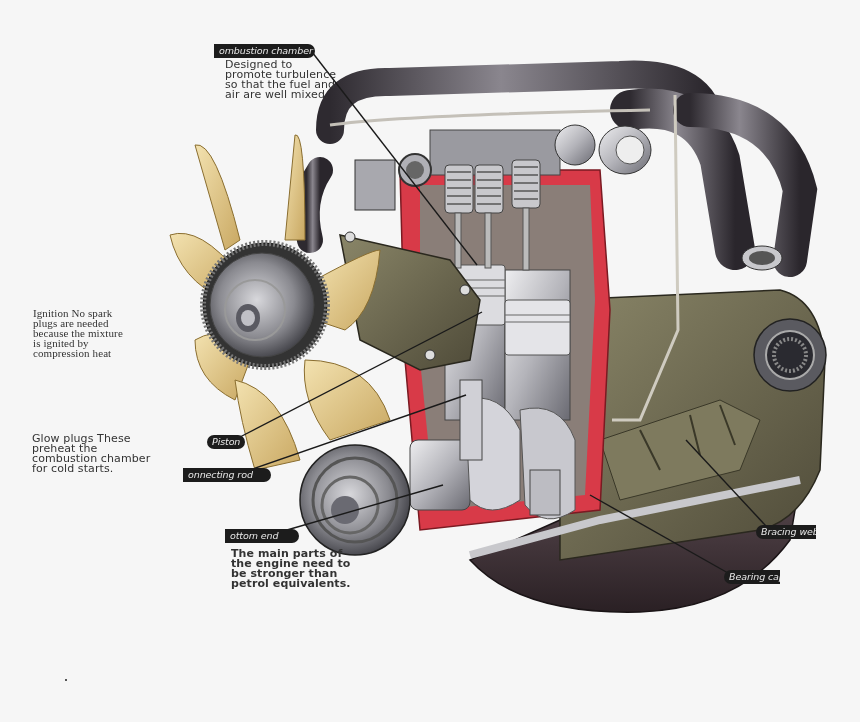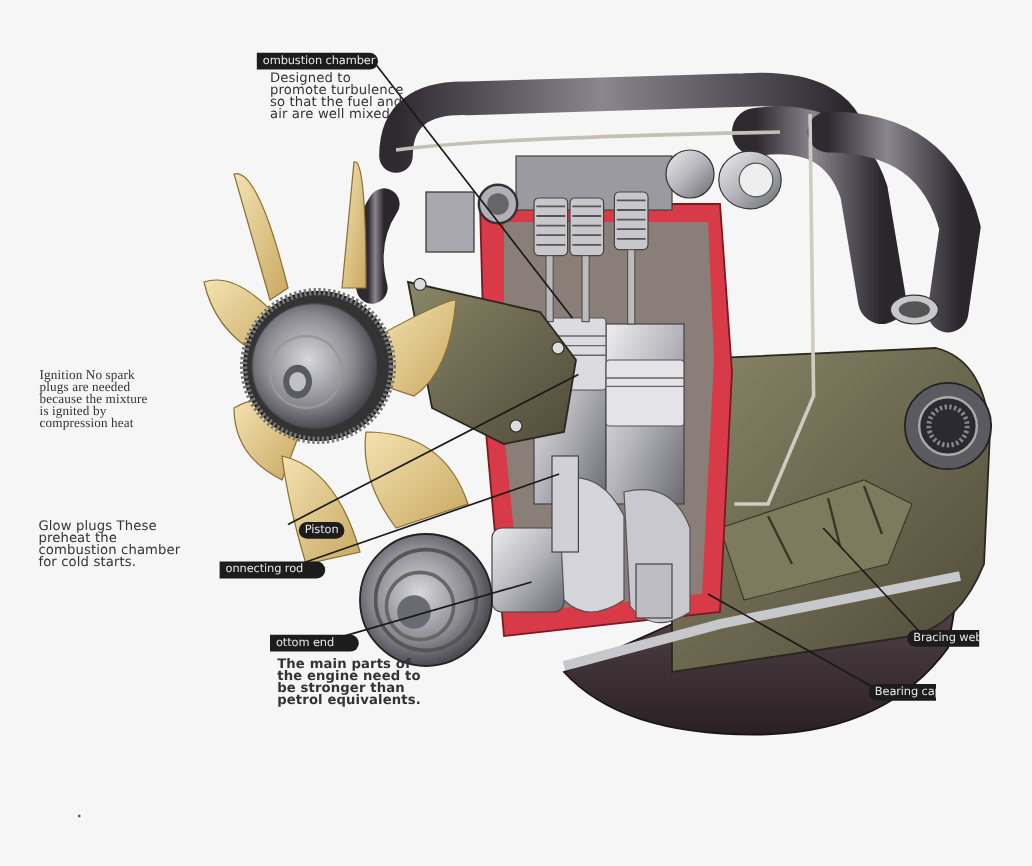--- a/index.html
+++ b/index.html
@@ -1,21 +1,21 @@
 <!DOCTYPE html>
 <html><head>
 <meta charset="utf-8">
 <style>
   html, body { margin:0; padding:0; }
   body { width:860px; height:722px; background:#f6f6f6; position:relative; overflow:hidden;
          font-family:"DejaVu Sans", sans-serif; }
   #engine-svg { position:absolute; left:0; top:0; width:860px; height:722px; }
   .pill { position:absolute; background:#1c1c1c; color:#e8e8e8; font-size:9.5px; line-height:13px;
           height:14px; padding:0 5px; border-radius:7px; white-space:nowrap; box-sizing:border-box;
-          overflow:hidden; letter-spacing:-0.1px; }
+          overflow:hidden; letter-spacing:-0.1px;font-style:italic; }
   .note { position:absolute; color:#333; font-size:11px; line-height:10px; white-space:pre-line;
           letter-spacing:0.1px; }
   .dot { position:absolute; width:2px; height:2px; background:#555; }
 </style>
 </head>
 <body>
 
 <svg id="engine-svg" viewBox="0 0 860 722" xmlns="http://www.w3.org/2000/svg">
   <defs>
     <linearGradient id="gMetal" x1="0" y1="0" x2="1" y2="1">
@@ -169,21 +169,21 @@
 <div class="note" style="left:33px;top:308px;font-family:Liberation Serif, serif;">Ignition No spark
 plugs are needed
 because the mixture
 is ignited by
 compression heat</div>
 <div class="note" style="left:32px;top:434px;">Glow plugs These
 preheat the
 combustion chamber
 for cold starts.</div>
 
-<div class="pill" style="left:207px;top:435px;margin-left:42px;">Piston</div>
+<div class="pill" style="left:207px;top:435px;">Piston</div>
 <div class="pill" style="left:183px;top:468px;width:88px;border-radius:0 7px 7px 0;">onnecting rod</div>
 
 <div class="pill" style="left:225px;top:529px;width:74px;border-radius:0 7px 7px 0;">ottom end</div>
 <div class="note" style="left:231px;top:549px;font-weight:bold;">The main parts of
 the engine need to
 be stronger than
 petrol equivalents.</div>
 
 <div class="pill" style="left:756px;top:525px;width:60px;border-radius:7px 0 0 7px;">Bracing web</div>
 <div class="pill" style="left:724px;top:570px;width:56px;border-radius:7px 0 0 7px;">Bearing cap</div>

